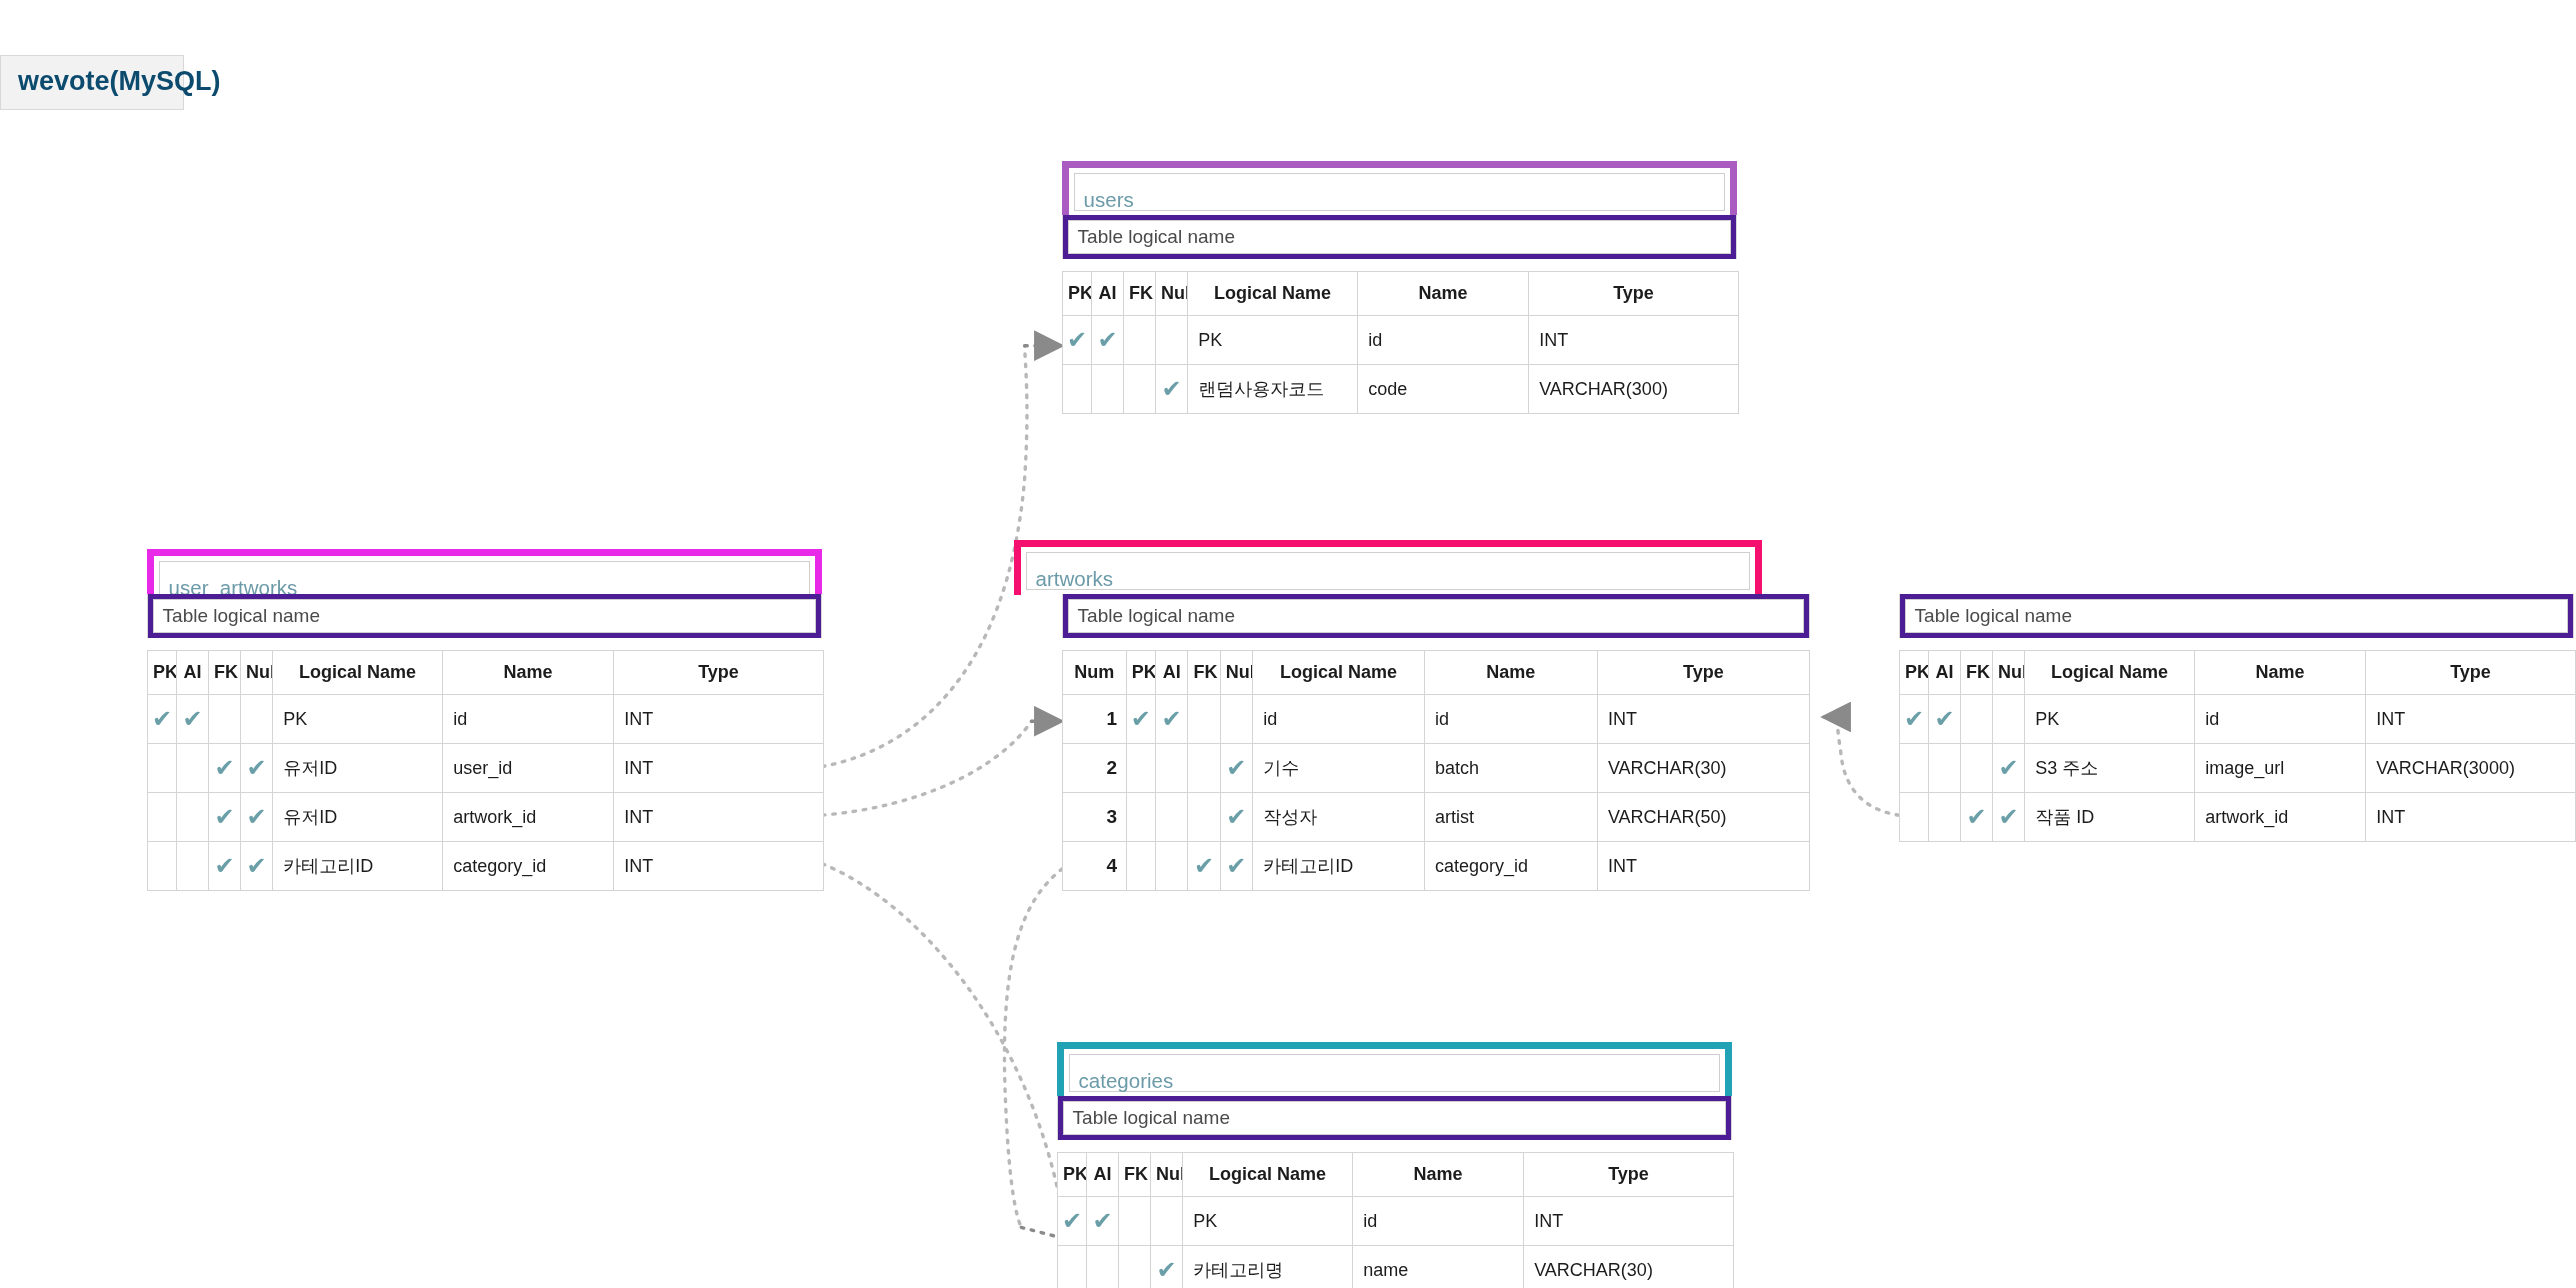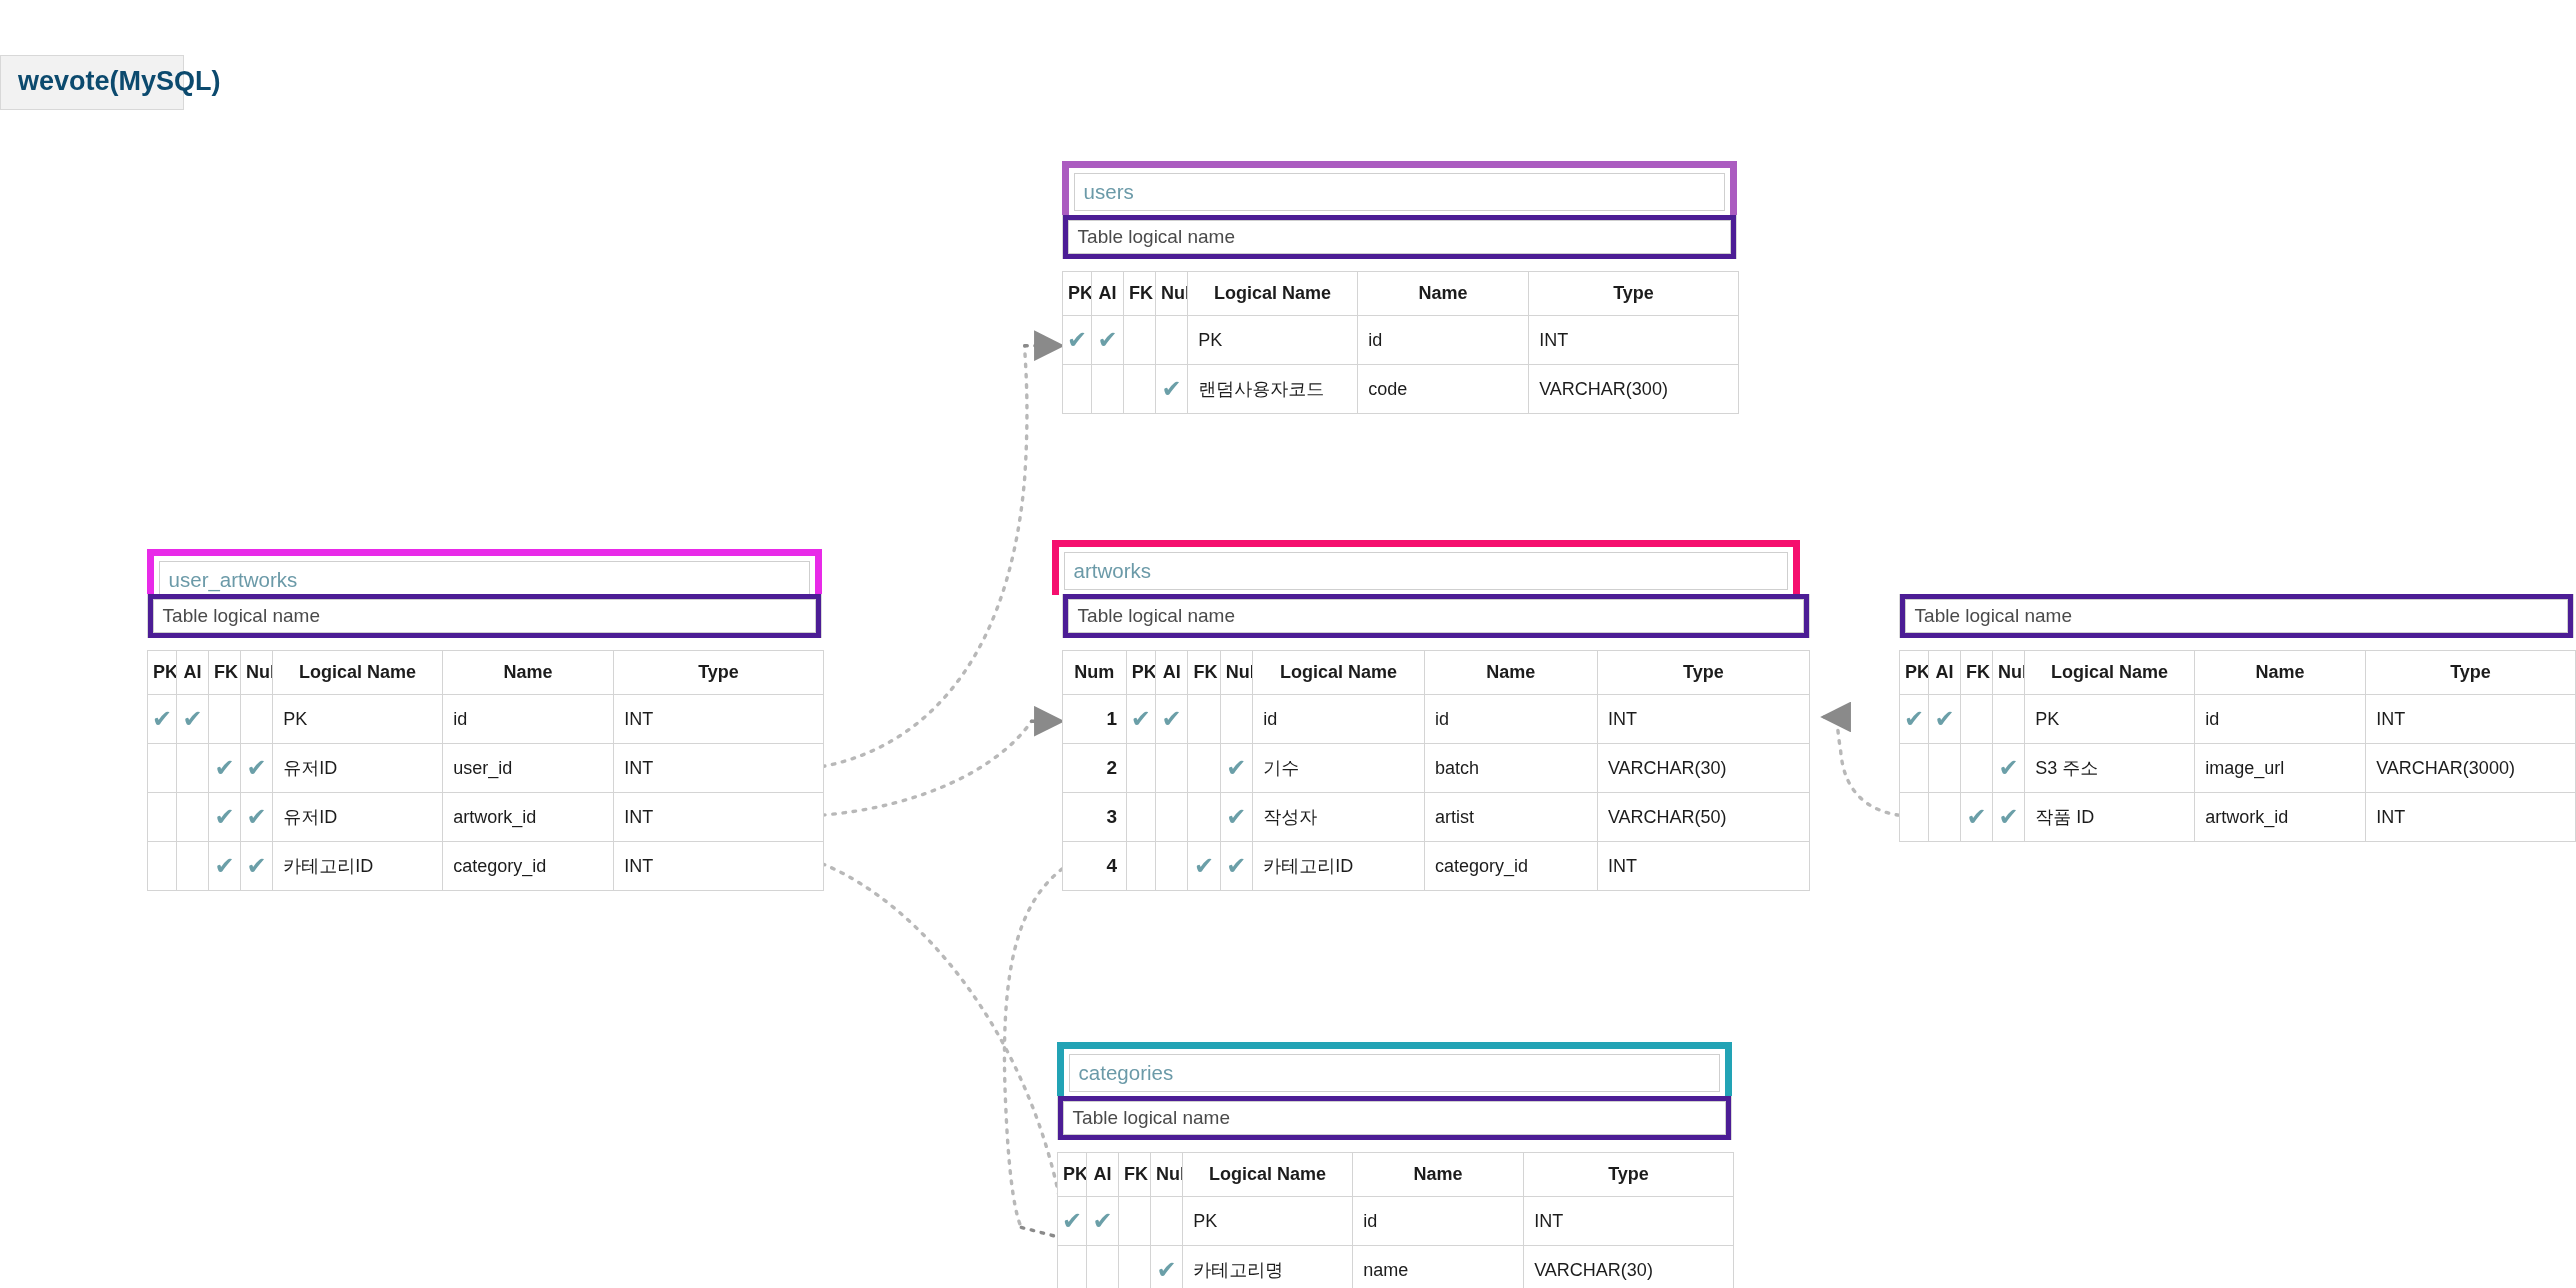--- a/index.html
+++ b/index.html
@@ -32,21 +32,21 @@
   .entity{position:absolute;box-sizing:border-box;background:#ffffff;}
   .entity-head{
     box-sizing:border-box;
     padding:5.1px;
   }
   .entity-head-inner{
     box-sizing:border-box;
     background:#ffffff;
     border:0.9px solid #cfcfcf;
     height:38px;
-    display:flex;align-items:center;
+    display:flex;align-items:flex-end;
     padding:0 8.5px;
   }
   .entity-name{
     color:#6b9aa8;
     font-size:20.5px;
     line-height:1;
     white-space:nowrap;
   }
   .entity-logical{
     box-sizing:border-box;
@@ -263,21 +263,21 @@
             <td class="flag"><span class="chk">✔</span></td>
             <td class="flag"><span class="chk">✔</span></td>
             <td class="txt">카테고리ID</td>
             <td class="txt">category_id</td>
             <td class="txt">INT</td>
           </tr>
         </tbody>
     </table>
   </div>
 
-  <div class="entity" id="ent-aw" style="left:1052px;top:540px;width:748px;border:7.7px solid #f50f6e;border-bottom:none;">
+  <div class="entity" id="ent-aw" style="left:1014px;top:540px;width:748px;border:7.7px solid #f50f6e;border-bottom:none;">
     <div class="entity-head">
       <div class="entity-head-inner">
         <span class="entity-name">artworks</span>
       </div>
     </div>
   </div>
   <div class="entity" id="ent-aw-body" style="left:1062px;top:594px;width:748px;">
     <div class="entity-logical">
       <div class="entity-logical-inner">
         <span>Table logical name</span>

